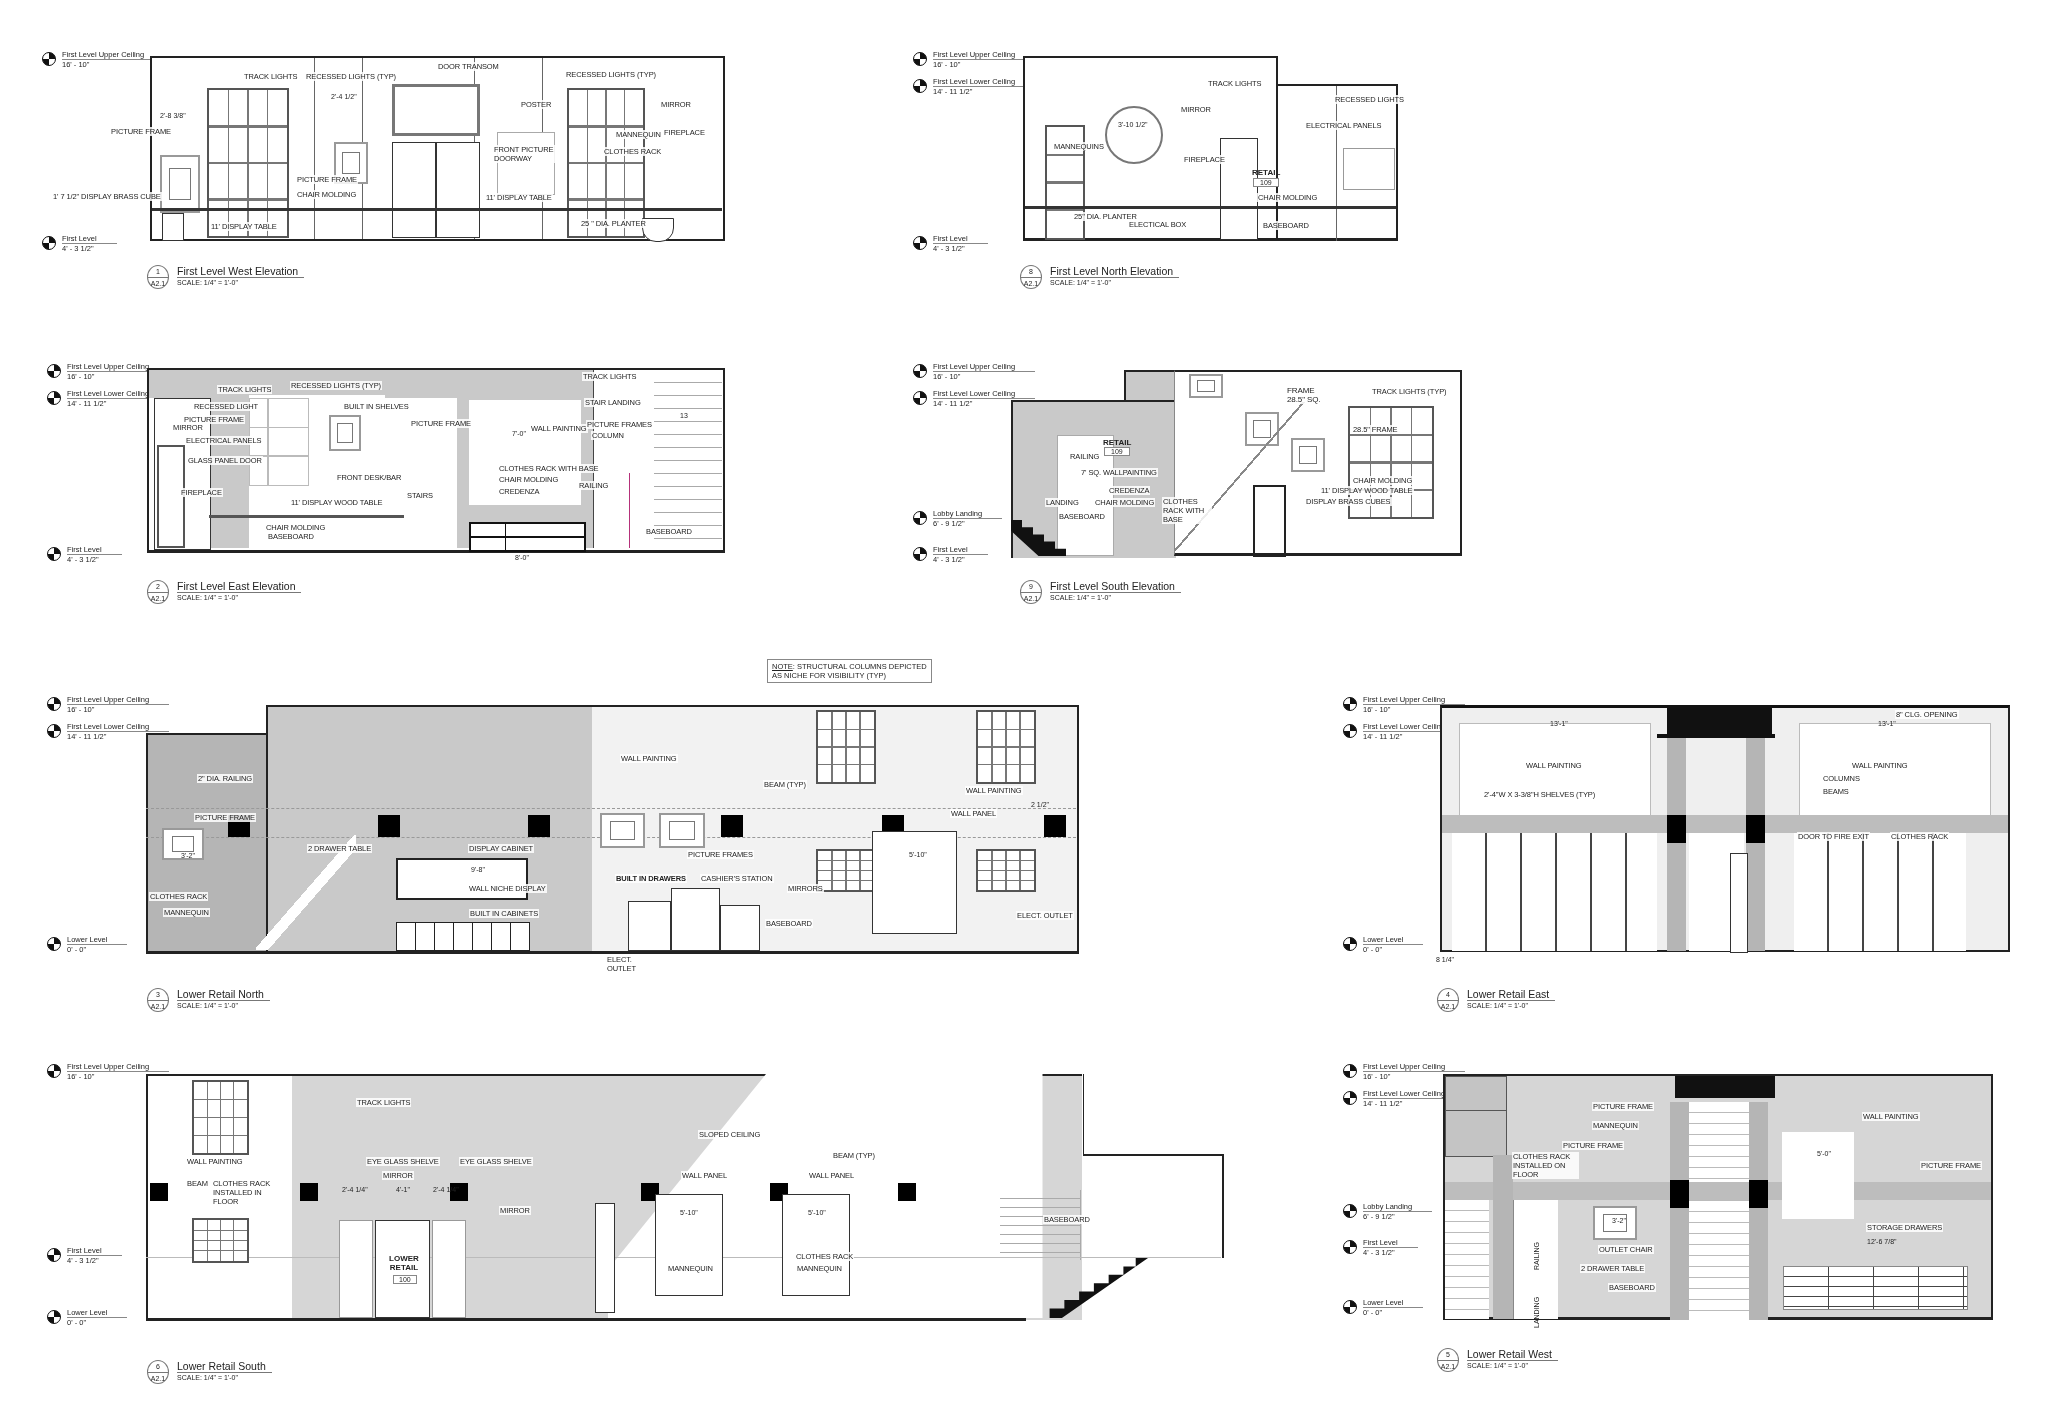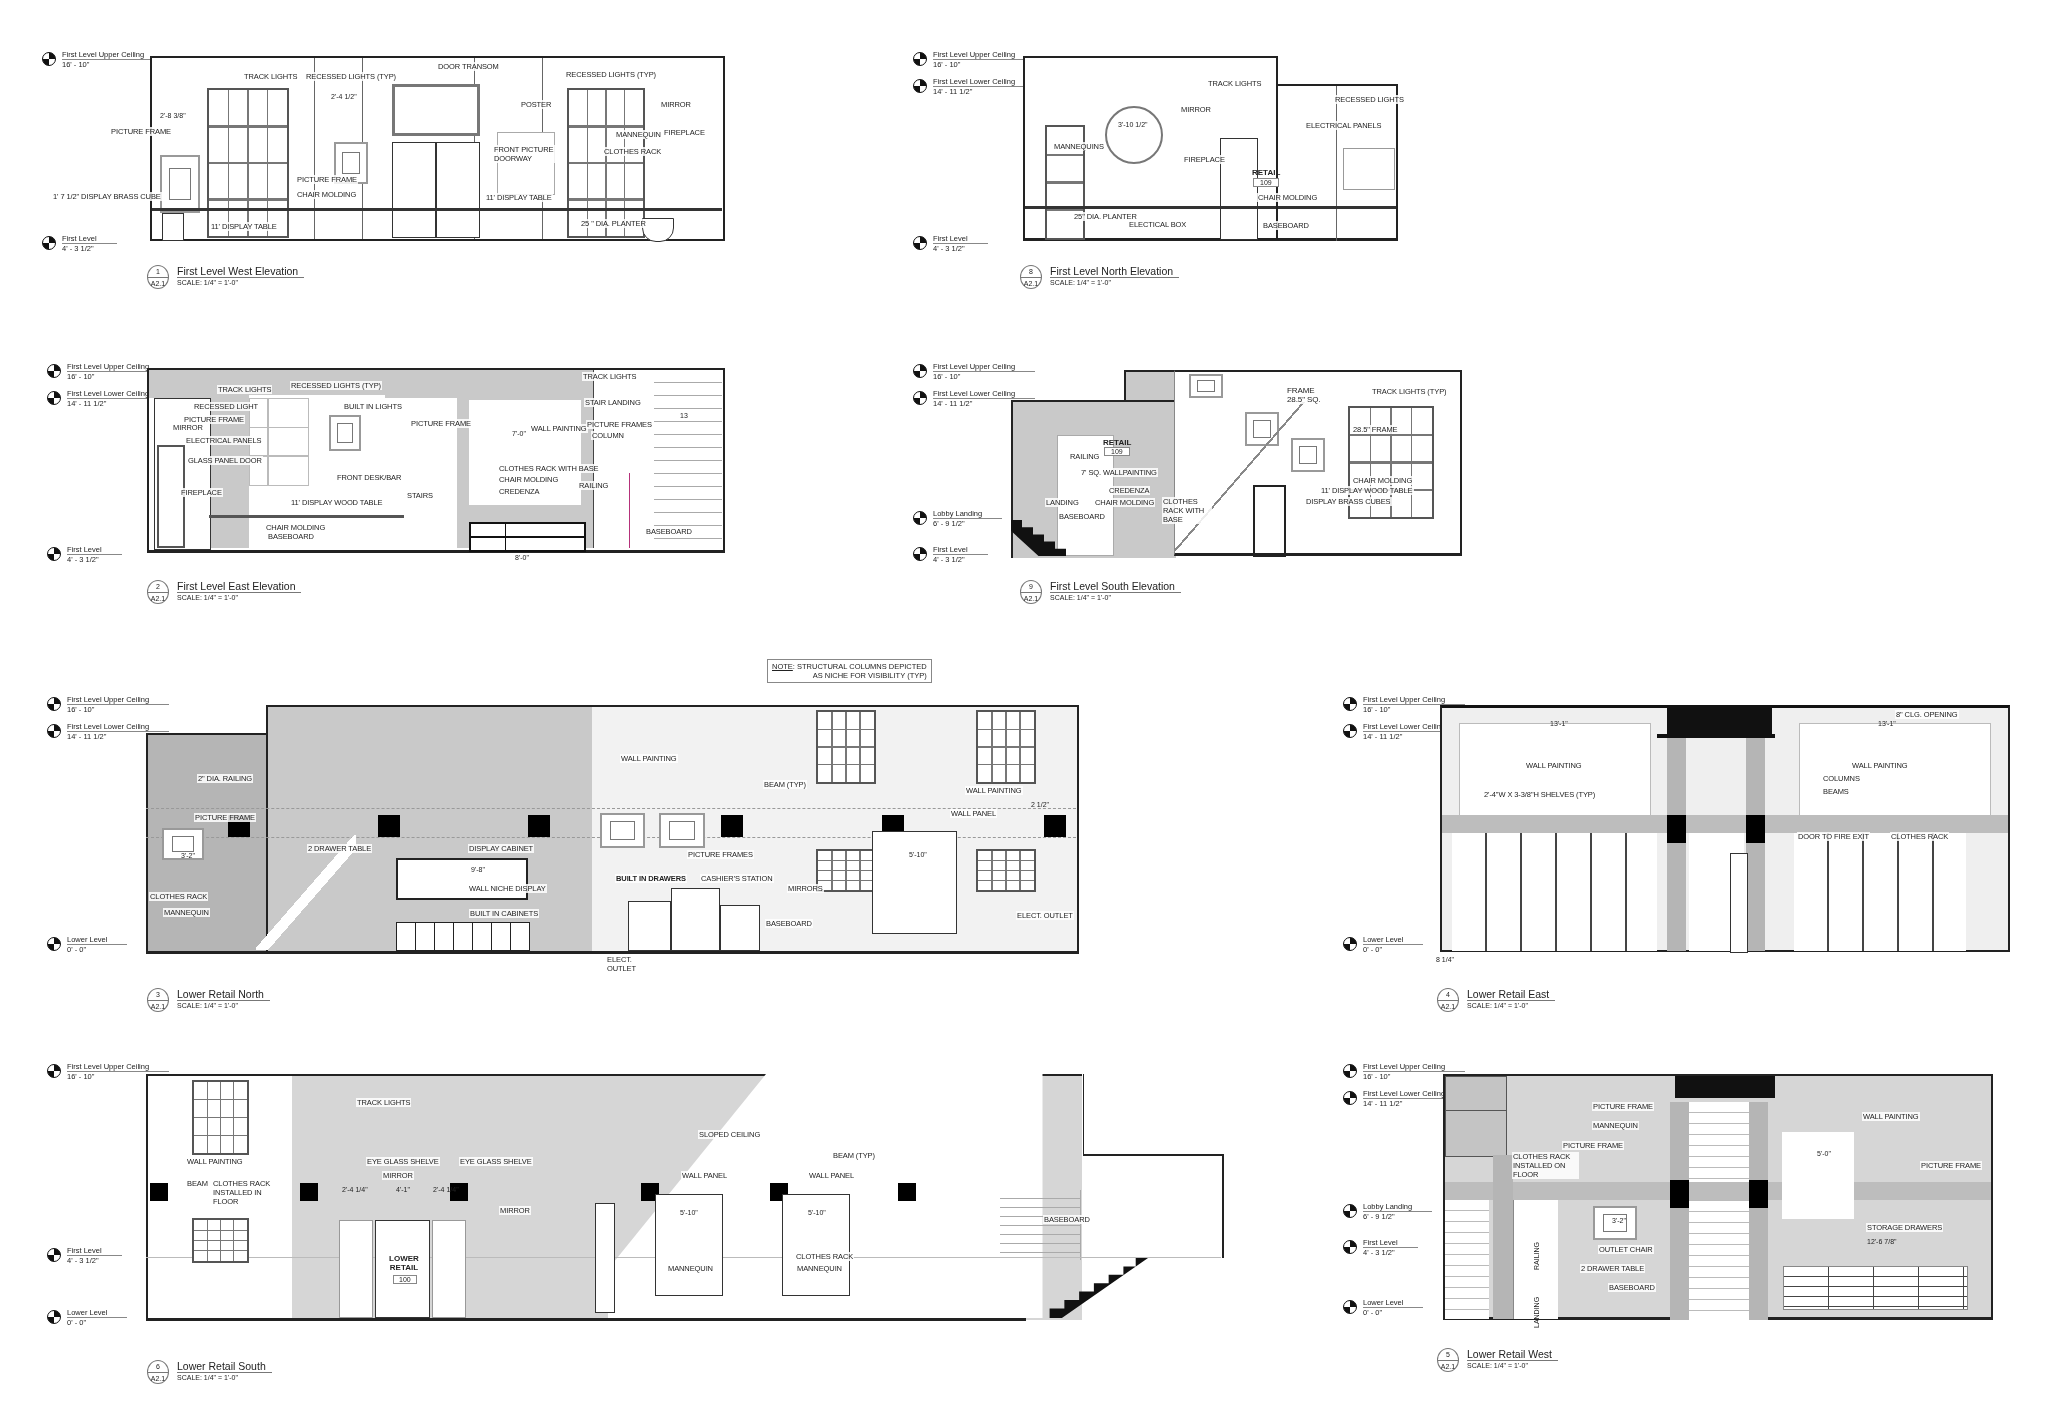--- a/index.html
+++ b/index.html
@@ -185,21 +185,21 @@
      background-image:repeating-linear-gradient(to bottom,#fff 0,#fff 12px,#aaa 12px,#aaa 13px);"></div>
 </div>
 <div class="lbl" style="left:217px;top:385px;">TRACK LIGHTS</div>
 <div class="lbl" style="left:290px;top:381px;">RECESSED LIGHTS (TYP)</div>
 <div class="lbl" style="left:193px;top:402px;">RECESSED LIGHT</div>
 <div class="lbl" style="left:183px;top:415px;">PICTURE FRAME</div>
 <div class="lbl" style="left:172px;top:423px;">MIRROR</div>
 <div class="lbl" style="left:185px;top:436px;">ELECTRICAL PANELS</div>
 <div class="lbl" style="left:187px;top:456px;">GLASS PANEL DOOR</div>
 <div class="lbl" style="left:180px;top:488px;">FIREPLACE</div>
-<div class="lbl" style="left:343px;top:402px;">BUILT IN LIGHTS</div>
+<div class="lbl" style="left:343px;top:402px;">BUILT IN SHELVES</div>
 <div class="lbl" style="left:410px;top:419px;">PICTURE FRAME</div>
 <div class="lbl" style="left:336px;top:473px;">FRONT DESK/BAR</div>
 <div class="lbl" style="left:290px;top:498px;">11' DISPLAY WOOD TABLE</div>
 <div class="lbl" style="left:406px;top:491px;">STAIRS</div>
 <div class="lbl" style="left:265px;top:523px;">CHAIR MOLDING</div>
 <div class="lbl" style="left:267px;top:532px;">BASEBOARD</div>
 <div class="lbl" style="left:530px;top:424px;">WALL PAINTING</div>
 <div class="lbl" style="left:498px;top:464px;">CLOTHES RACK WITH BASE</div>
 <div class="lbl" style="left:498px;top:475px;">CHAIR MOLDING</div>
 <div class="lbl" style="left:498px;top:487px;">CREDENZA</div>
@@ -271,21 +271,21 @@
 <div class="lbl" style="left:1305px;top:497px;">DISPLAY BRASS CUBES</div>
 <div class="title abs" style="left:1020px;top:580px;">
   <div class="bubble">
         <span class="n">9</span>
         <span class="s">A2.1</span>
       </div>
   <div class="t">First Level South Elevation</div>
   <div class="sc">SCALE:  1/4" = 1'-0"</div>
 </div>
 
-<div class="note" style="left:767px;top:659px;text-align:right;">
+<div class="note" style="left:767px;top:659px;">
   <u>NOTE</u><span>: STRUCTURAL COLUMNS DEPICTED</span><br>
   <span>AS NICHE FOR VISIBILITY (TYP)</span>
 </div>
 <div class="level abs" style="left:47px;top:695px;">
   <div class="sym"></div>
       <div class="name">First Level Upper Ceiling</div>
       <div class="val">16' - 10"</div>
 </div>
 <div class="level abs" style="left:47px;top:722px;">
   <div class="sym"></div>

